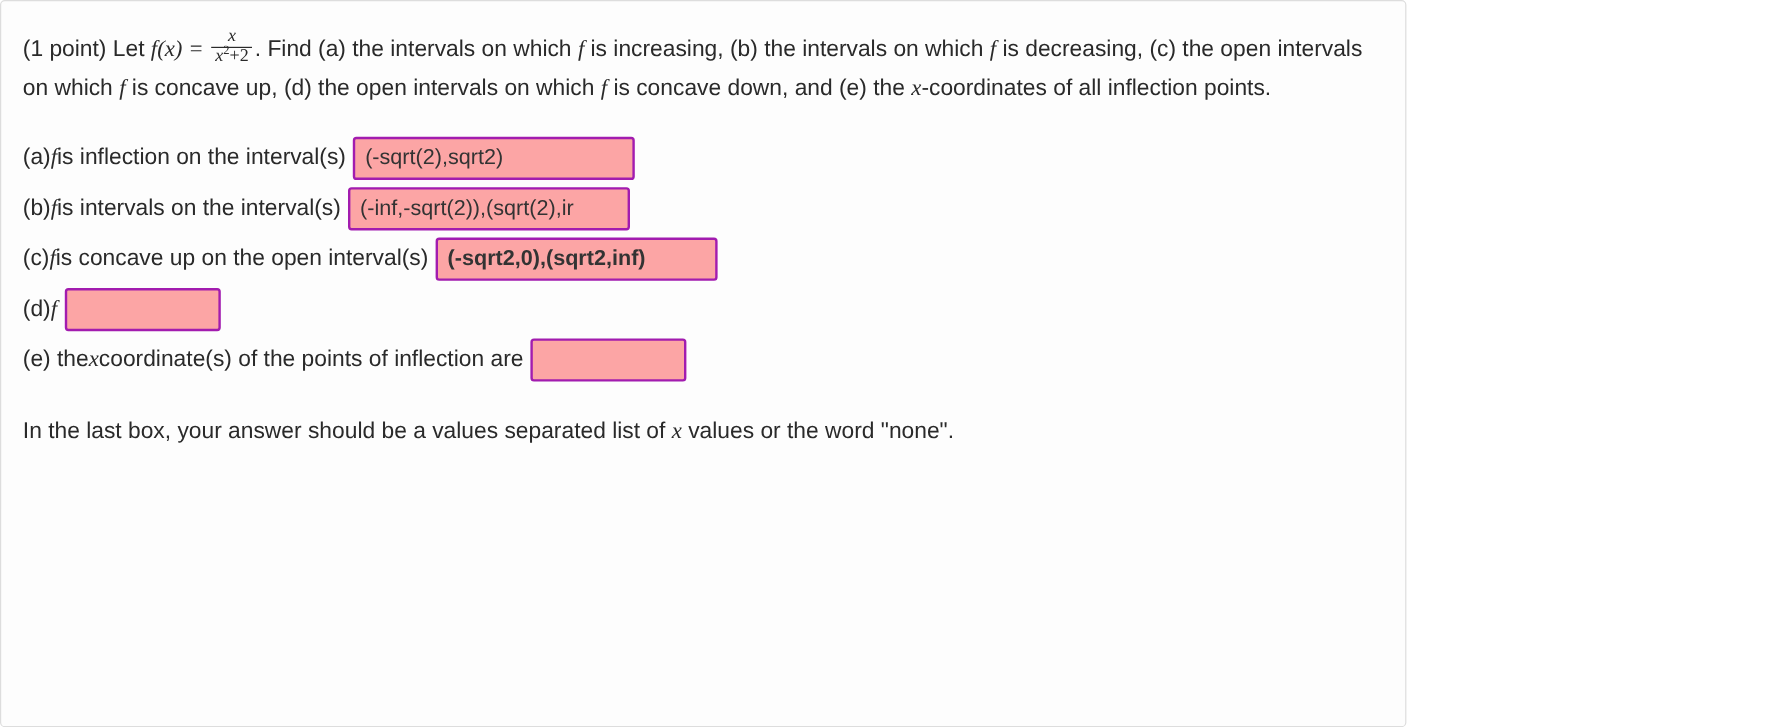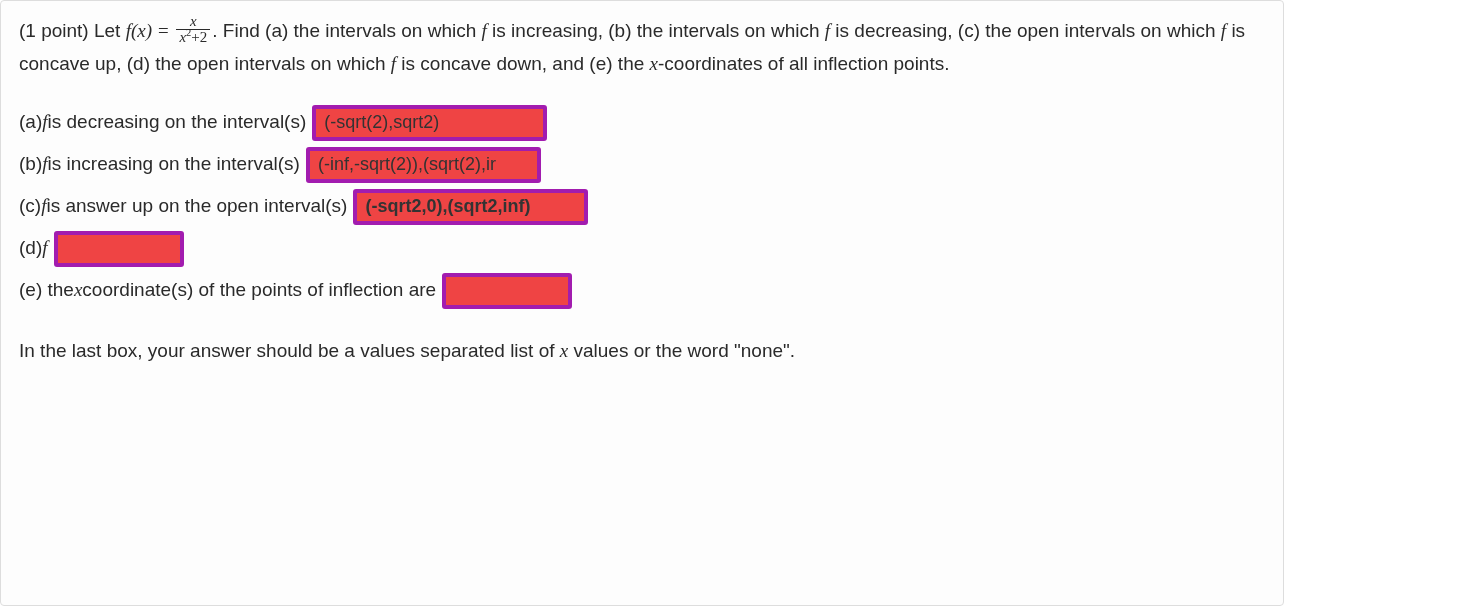--- a/index.html
+++ b/index.html
@@ -3,25 +3,25 @@
 <meta charset="utf-8">
 <style>
   * { box-sizing: border-box; }
   body {
     margin: 0;
     padding: 0;
     font-family: Arial, Helvetica, sans-serif;
     background: #fff;
   }
   .problem-box {
-    width: 1284px;
+    width: 1172px;
     height: 606px;
     border: 1px solid #ddd;
     border-radius: 4px;
-    padding: 14px 18px 16px 18px;
+    padding: 24px 18px 16px 18px;
     background: #fdfdfd;
     color: #2a2a2a;
     font-size: 19px;
     line-height: 1.7;
   }
   .intro {
     margin-bottom: 24px;
   }
   .math-f { font-style: italic; font-family: 'Times New Roman', serif; }
   .math-x { font-style: italic; font-family: 'Times New Roman', serif; }
@@ -42,26 +42,26 @@
   .qline {
     margin: 6px 0;
     display: flex;
     align-items: center;
     flex-wrap: wrap;
   }
   .answer-input {
     font-size: 18px;
     font-family: Arial, Helvetica, sans-serif;
     padding: 6px 8px;
-    border: 4px solid #a21caf;
+    border: 2px solid #a21caf;
     border-radius: 3px;
     margin-left: 6px;
     height: 36px;
     color: #333;
-    background: #ef4444;
+    background: #fca5a5;
   }
   .notes {
     margin-top: 26px;
   }
   .notes p { margin: 0 0 20px 0; }
   .bold { font-weight: bold; }
   .nowrap { white-space: nowrap; }
 </style>
 </head>
 <body>
@@ -72,35 +72,35 @@
     <span>(1 point) Let </span><span class="nowrap math-f"><span class="math-f">f</span>(<span class="math-x">x</span>) = </span>
     <span class="frac">
       <span class="num"><span class="math-x">x</span></span>
       <span class="den"><span class="math-x">x</span><span class="sup">2</span><span>+2</span></span>
     </span><span>. Find (a) the intervals on which </span><span class="math-f">f</span><span> is increasing, (b) the intervals on which </span><span class="math-f">f</span><span> is decreasing, (c) the open intervals on which </span><span class="math-f">f</span><span> is concave up, (d) the open intervals on which </span><span class="math-f">f</span><span> is concave down, and (e) the </span><span class="math-x">x</span><span>-coordinates of all inflection points.</span>
   </div>
 
   <div class="qline">
     <span>(a) </span>
       <span class="math-f">f</span>
-      <span> is decreasing on the interval(s)</span>
+      <span> is inflection on the interval(s)</span>
     <input class="answer-input" type="text" value="(-sqrt(2),sqrt2)" style="width: 235px;">
   </div>
 
   <div class="qline">
     <span>(b) </span>
       <span class="math-f">f</span>
-      <span> is increasing on the interval(s)</span>
+      <span> is intervals on the interval(s)</span>
     <input class="answer-input" type="text" value="(-inf,-sqrt(2)),(sqrt(2),ir" style="width: 235px;">
   </div>
 
   <div class="qline">
     <span>(c) </span>
       <span class="math-f">f</span>
-      <span> is answer up on the open interval(s)</span>
+      <span> is concave up on the open interval(s)</span>
     <input class="answer-input" type="text" value="(-sqrt2,0),(sqrt2,inf)" style="width: 235px; font-weight: bold;">
   </div>
 
   <div class="qline">
     <span>(d) </span>
       <span class="math-f">f</span>
     <input class="answer-input" type="text" value="" style="width: 130px;">
   </div>
 
   <div class="qline">

